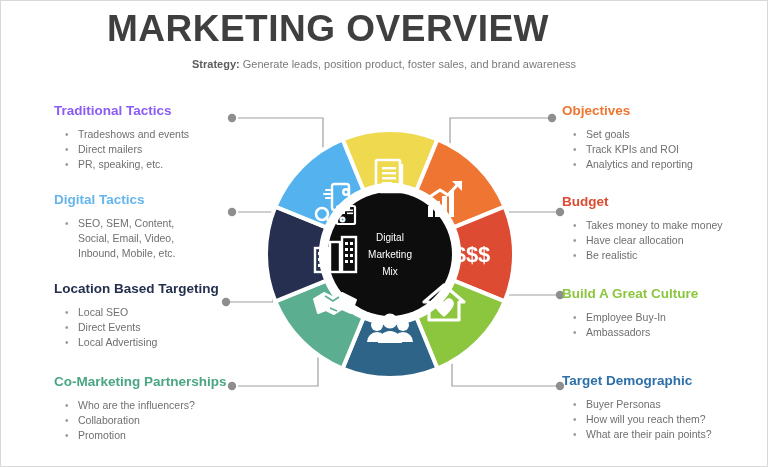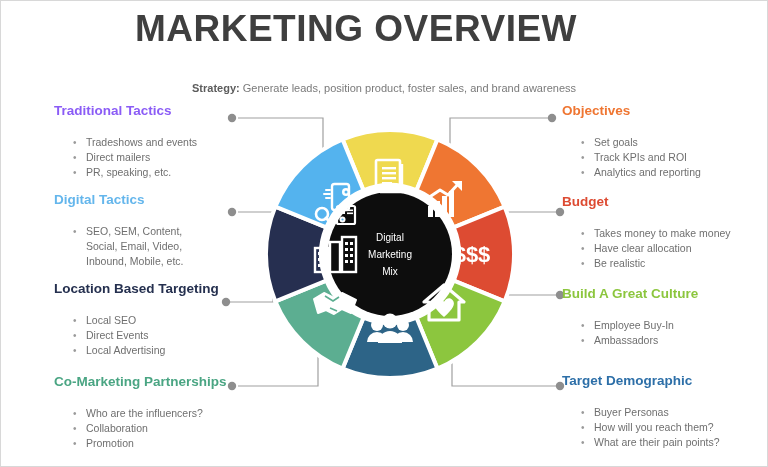--- a/index.html
+++ b/index.html
@@ -27,31 +27,29 @@
     position: absolute;
     top: 8px;
     left: 0;
     width: 656px;
     text-align: center;
     font-size: 37px;
     font-weight: bold;
     letter-spacing: 0.5px;
     color: #3f3f3f;
     line-height: 1.15;
-    padding-left: 28px;
   }
   .subtitle {
     position: absolute;
     top: 58px;
     left: 0;
     width: 768px;
     text-align: center;
     font-size: 11px;
     color: #7a7a7a;
-    margin-top: 24px;
   }
   .subtitle .lead {
     font-weight: bold;
     color: #5c5c5c;
   }
 
   
   .callout {
     position: absolute;
     width: 215px;
@@ -59,21 +57,21 @@
   .callout.left  { left: 54px;  text-align: left; }
   .callout.right { left: 562px; text-align: left; }
 
   .callout h3 {
     margin: 0 0 6px 0;
     font-size: 13.5px;
     font-weight: bold;
     line-height: 1.2;
   }
   .callout ul {
-    margin: 16px;
+    margin: 8px;
     padding: 0;
     list-style: none;
   }
   .callout li {
     position: relative;
     padding-left: 16px;
     font-size: 10.5px;
     line-height: 15px;
     color: #6f6f6f;
   }

